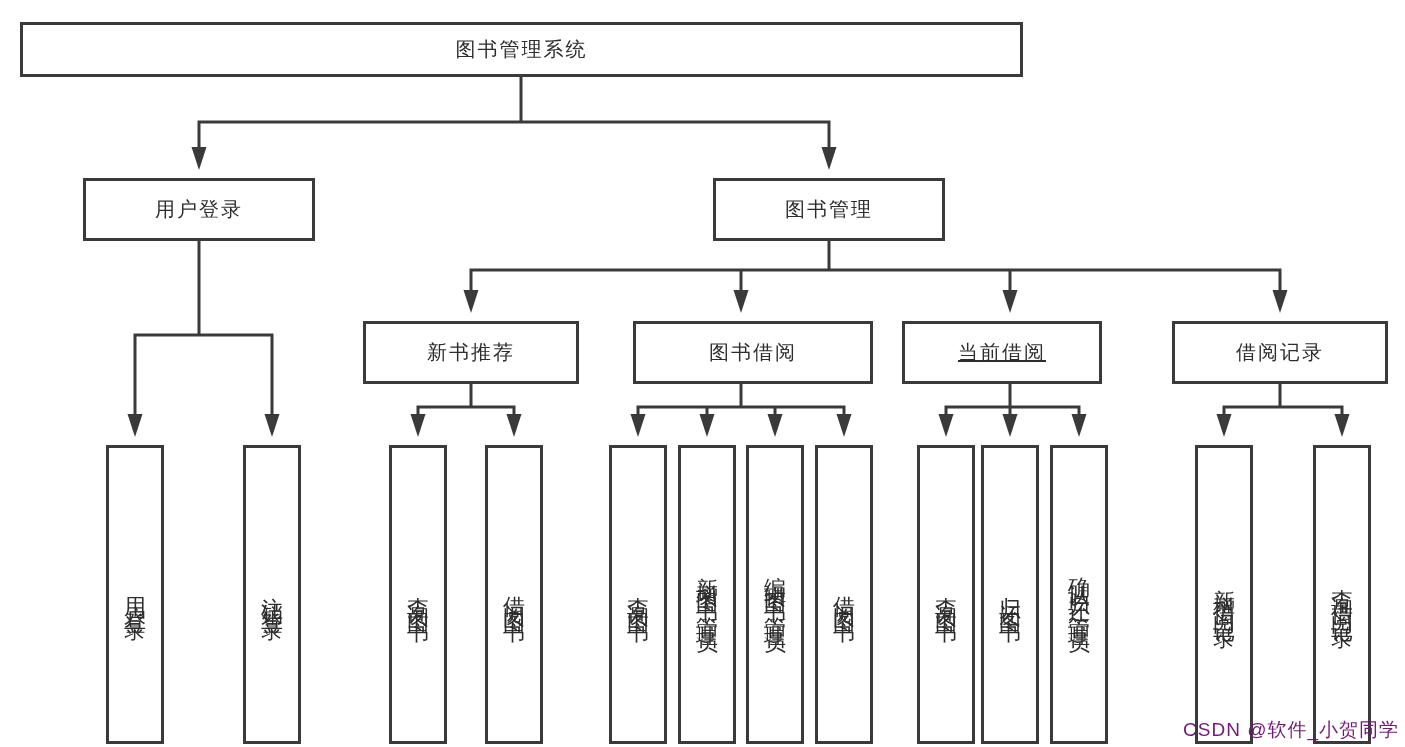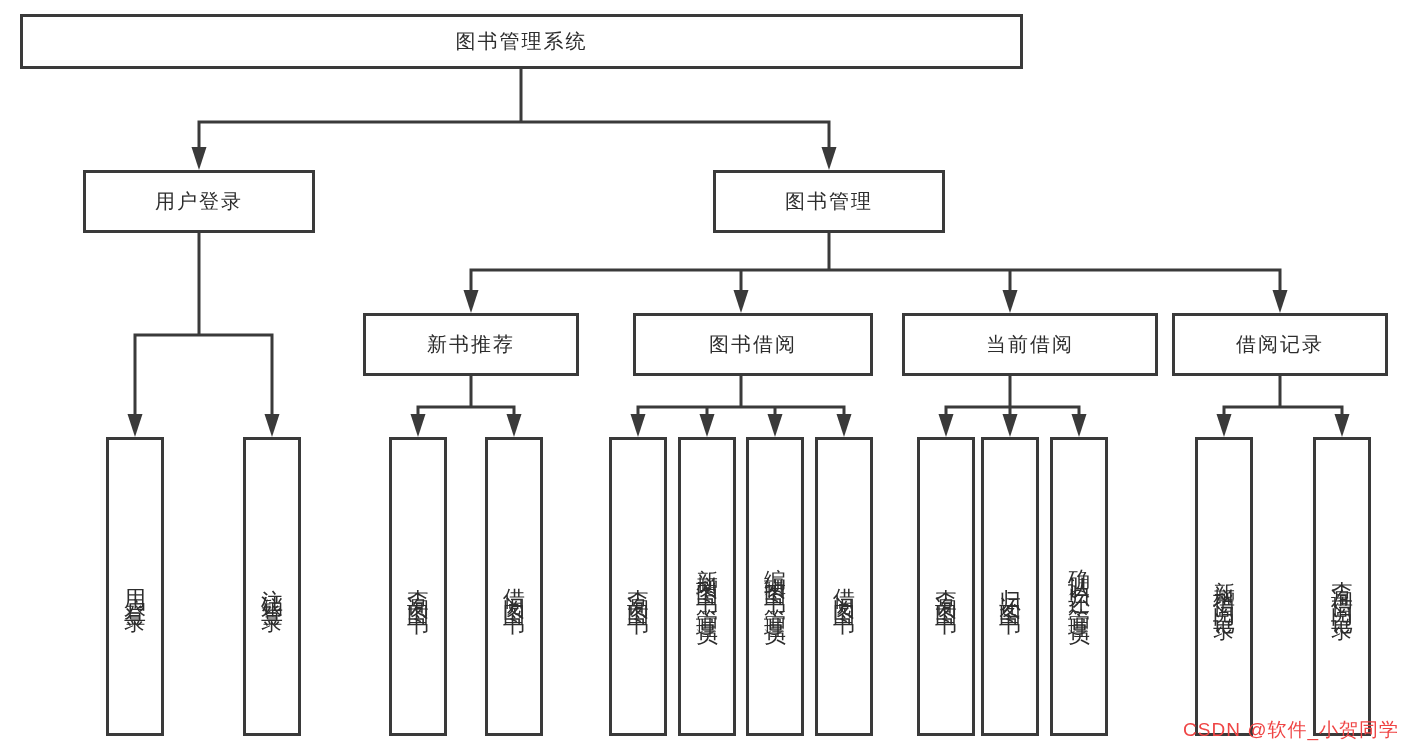--- a/index.html
+++ b/index.html
@@ -24,41 +24,42 @@
   }
   .box {
     position: absolute;
     box-sizing: border-box;
     border: 3px solid #3a3a3a;
     background: #ffffff;
     display: flex;
     align-items: center;
     justify-content: center;
     z-index: 2;
+    margin-top: 8px;
   }
   .box .hlabel {
     font-size: 20px;
     letter-spacing: 2px;
     white-space: nowrap;
   }
   .box .vlabel {
     writing-mode: vertical-rl;
     text-orientation: mixed;
     font-size: 22px;
     letter-spacing: 8px;
     line-height: 1;
     white-space: nowrap;
   }
   
   #b-root   { left: 20px;   top: 14px;  width: 1003px; height: 55px; }
   #b-login  { left: 83px;   top: 170px; width: 232px;  height: 63px; }
   #b-mgmt   { left: 713px;  top: 170px; width: 232px;  height: 63px; }
   #b-nb     { left: 363px;  top: 313px; width: 216px;  height: 63px; }
   #b-bw     { left: 633px;  top: 313px; width: 240px;  height: 63px; }
-  #b-cur    { left: 902px;  top: 313px; width: 256px;  height: 63px; }
+  #b-cur    { left: 902px;  top: 313px; width: 200px;  height: 63px; text-decoration: underline; }
   #b-rec    { left: 1172px; top: 313px; width: 216px;  height: 63px; }
   .leaf     { top: 437px; width: 58px; height: 299px; }
   #lf-login-0 { left: 106px; }
   #lf-login-1 { left: 243px; }
   #lf-nb-0    { left: 389px; }
   #lf-nb-1    { left: 485px; }
   #lf-bw-0    { left: 609px; }
   #lf-bw-1    { left: 678px; }
   #lf-bw-2    { left: 746px; }
   #lf-bw-3    { left: 815px; }
@@ -66,21 +67,21 @@
   #lf-cur-1   { left: 981px; }
   #lf-cur-2   { left: 1050px; }
   #lf-rec-0   { left: 1195px; }
   #lf-rec-1   { left: 1313px; }
   .watermark {
     position: absolute;
     right: 6px;
     bottom: 4px;
     z-index: 5;
     font-size: 19px;
-    color: #ef4444;
+    color: #701a75;
     letter-spacing: 1px;
     white-space: nowrap;
   }
 </style>
 </head>
 <body>
 
 <div class="canvas">
 
   <svg class="edges" width="1405" height="747" viewBox="0 0 1405 747">

